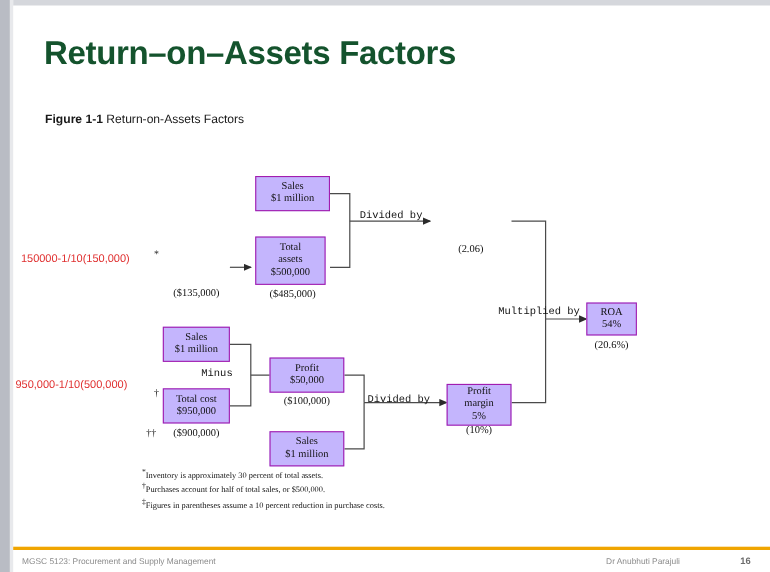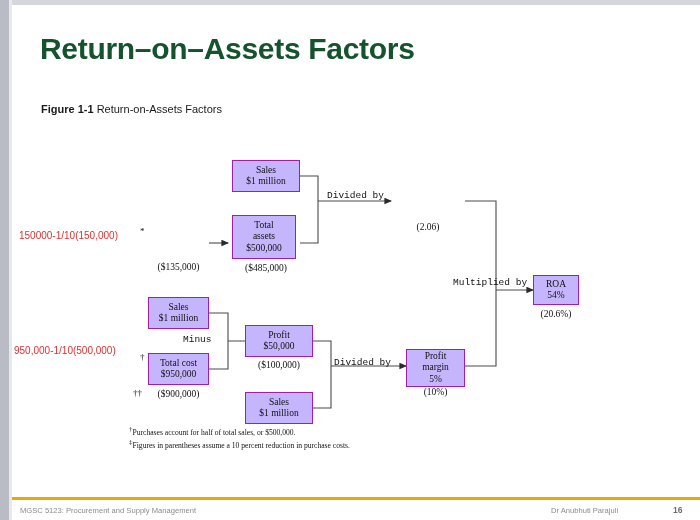--- a/index.html
+++ b/index.html
@@ -307,20 +307,21 @@
     <div class="edge-label" style="left:334px; top:357px;">Divided by</div>
     <div class="edge-label" style="left:453px; top:277px;">Multiplied by</div>
     <div class="edge-label" style="left:183px; top:334px;">Minus</div>
 
     <div class="annot" style="left:19px; top:230px;">150000-1/10(150,000)</div>
     <div class="annot" style="left:14px; top:345px;">950,000-1/10(500,000)</div>
 
   </div>
 
   <div id="footnotes">
+    <div><sup>*</sup><span>Inventory is approximately 30 percent of total assets.</span></div>
     <div><sup>†</sup><span>Purchases account for half of total sales, or $500,000.</span></div>
     <div><sup>‡</sup><span>Figures in parentheses assume a 10 percent reduction in purchase costs.</span></div>
   </div>
 
 
   <div id="gold-bar"></div>
   <div id="footer-left">MGSC 5123: Procurement and Supply Management</div>
   <div id="footer-author">Dr Anubhuti Parajuli</div>
   <div id="footer-page">16</div>
 

